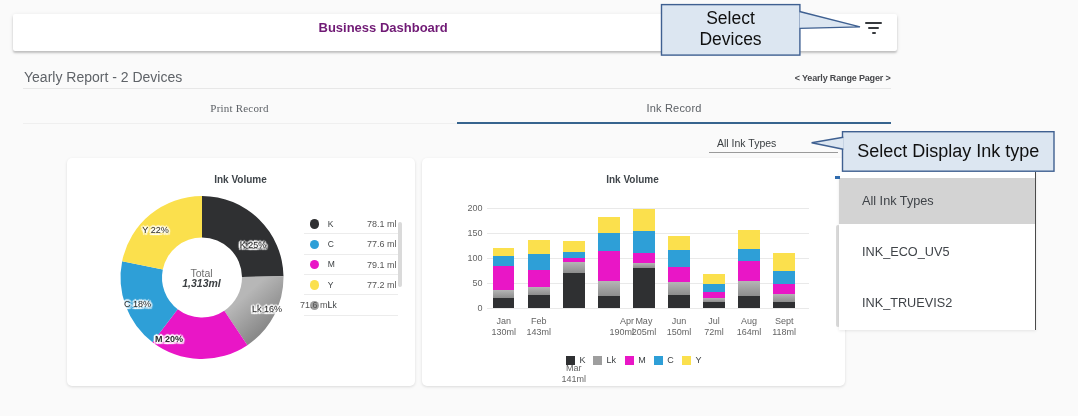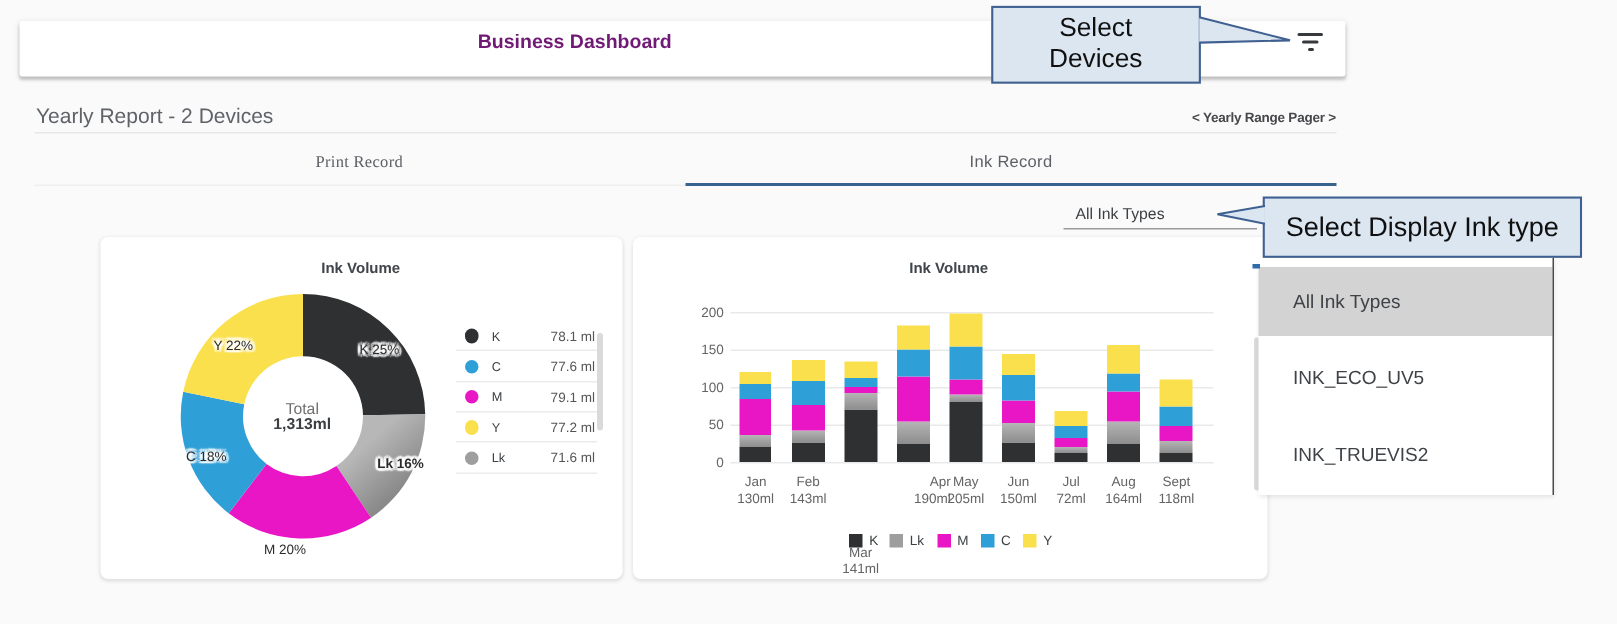--- a/index.html
+++ b/index.html
@@ -37,45 +37,45 @@
         <stop offset="1" stop-color="#8a8a8a"></stop>
       </linearGradient>
     </defs>
     <path d="M202.00 196.00 A81.5 81.5 0 0 1 283.49 276.23 L242.00 276.88 A40.0 40.0 0 0 0 202.00 237.50 Z" fill="#2f3032"></path>
     <path d="M283.49 276.23 A81.5 81.5 0 0 1 247.41 345.18 L224.29 310.72 A40.0 40.0 0 0 0 242.00 276.88 Z" fill="url(#lkg)"></path>
     <path d="M247.41 345.18 A81.5 81.5 0 0 1 152.47 342.22 L177.69 309.27 A40.0 40.0 0 0 0 224.29 310.72 Z" fill="#e916c6"></path>
     <path d="M152.47 342.22 A81.5 81.5 0 0 1 122.16 261.13 L162.81 269.47 A40.0 40.0 0 0 0 177.69 309.27 Z" fill="#2e9fd7"></path>
     <path d="M122.16 261.13 A81.5 81.5 0 0 1 202.00 196.00 L202.00 237.50 A40.0 40.0 0 0 0 162.81 269.47 Z" fill="#fbe04d"></path>
   </svg>
 <div class="abs" style="left:151px;top:267.5px;width:101px;text-align:center;font-size:10.5px;color:#6f6f6f;line-height:10.5px;">Total</div>
-<div class="abs" style="left:151px;top:278.3px;width:101px;text-align:center;font-size:10.5px;font-weight:700;color:#3c4043;line-height:11px;">1,313ml</div>
-<div style="position:absolute;left:218px;top:229.0px;width:70px;text-align:center;font-size:9px;font-weight:400;color:#2b2b2b;line-height:9px;text-shadow:-1.5px -1.5px 1px #fff,1.5px -1.5px 1px #fff,-1.5px 1.5px 1px #fff,1.5px 1.5px 1px #fff,-1.8px 0 1px #fff,1.8px 0 1px #fff,0 -1.8px 1px #fff,0 1.8px 1px #fff;">K 25%</div>
-<div style="position:absolute;left:232px;top:304.8px;width:70px;text-align:center;font-size:9px;font-weight:700;color:#2b2b2b;line-height:9px;text-shadow:-1.5px -1.5px 1px #fff,1.5px -1.5px 1px #fff,-1.5px 1.5px 1px #fff,1.5px 1.5px 1px #fff,-1.8px 0 1px #fff,1.8px 0 1px #fff,0 -1.8px 1px #fff,0 1.8px 1px #fff;">Lk 16%</div>
-<div style="position:absolute;left:155px;top:334.5px;width:70px;text-align:center;font-size:9px;font-weight:400;color:#2b2b2b;line-height:9px;text-shadow:-1.5px -1.5px 1px #fff,1.5px -1.5px 1px #fff,-1.5px 1.5px 1px #fff,1.5px 1.5px 1px #fff,-1.8px 0 1px #fff,1.8px 0 1px #fff,0 -1.8px 1px #fff,0 1.8px 1px #fff;margin-top:27px;">M 20%</div>
+<div class="abs" style="left:151px;top:278.3px;width:101px;text-align:center;font-size:10.5px;font-weight:700;color:#3c4043;line-height:11px;font-style:italic;">1,313ml</div>
+<div style="position:absolute;left:218px;top:241px;width:70px;text-align:center;font-size:9px;font-weight:400;color:#2b2b2b;line-height:9px;text-shadow:-1.5px -1.5px 1px #fff,1.5px -1.5px 1px #fff,-1.5px 1.5px 1px #fff,1.5px 1.5px 1px #fff,-1.8px 0 1px #fff,1.8px 0 1px #fff,0 -1.8px 1px #fff,0 1.8px 1px #fff;">K 25%</div>
+<div style="position:absolute;left:232px;top:304.8px;width:70px;text-align:center;font-size:9px;font-weight:400;color:#2b2b2b;line-height:9px;text-shadow:-1.5px -1.5px 1px #fff,1.5px -1.5px 1px #fff,-1.5px 1.5px 1px #fff,1.5px 1.5px 1px #fff,-1.8px 0 1px #fff,1.8px 0 1px #fff,0 -1.8px 1px #fff,0 1.8px 1px #fff;">Lk 16%</div>
+<div style="position:absolute;left:155px;top:334.5px;width:70px;text-align:left;font-size:9px;font-weight:700;color:#2b2b2b;line-height:9px;text-shadow:-1.5px -1.5px 1px #fff,1.5px -1.5px 1px #fff,-1.5px 1.5px 1px #fff,1.5px 1.5px 1px #fff,-1.8px 0 1px #fff,1.8px 0 1px #fff,0 -1.8px 1px #fff,0 1.8px 1px #fff;">M 20%</div>
 <div style="position:absolute;left:102.5px;top:299.5px;width:70px;text-align:center;font-size:9px;font-weight:400;color:#2b2b2b;line-height:9px;text-shadow:-1.5px -1.5px 1px #fff,1.5px -1.5px 1px #fff,-1.5px 1.5px 1px #fff,1.5px 1.5px 1px #fff,-1.8px 0 1px #fff,1.8px 0 1px #fff,0 -1.8px 1px #fff,0 1.8px 1px #fff;">C 18%</div>
 <div style="position:absolute;left:120.5px;top:226.0px;width:70px;text-align:center;font-size:9px;font-weight:400;color:#2b2b2b;line-height:9px;text-shadow:-1.5px -1.5px 1px #fff,1.5px -1.5px 1px #fff,-1.5px 1.5px 1px #fff,1.5px 1.5px 1px #fff,-1.8px 0 1px #fff,1.8px 0 1px #fff,0 -1.8px 1px #fff,0 1.8px 1px #fff;">Y 22%</div>
 <div style="position:absolute;left:310px;top:219.3px;width:9.4px;height:9.4px;border-radius:50%;background:#2f3032;"></div>
 <div style="position:absolute;left:327.8px;top:219.8px;font-size:8.5px;color:#3c4043;line-height:8.5px;">K</div>
 <div style="position:absolute;left:300px;top:220.0px;width:96.6px;text-align:right;font-size:9px;color:#555;line-height:9px;">78.1 ml</div>
 <div style="position:absolute;left:304px;top:233.3px;width:94px;height:1px;background:#ececec;"></div>
 <div style="position:absolute;left:310px;top:239.6px;width:9.4px;height:9.4px;border-radius:50%;background:#2e9fd7;"></div>
 <div style="position:absolute;left:327.8px;top:240.1px;font-size:8.5px;color:#3c4043;line-height:8.5px;">C</div>
 <div style="position:absolute;left:300px;top:240.3px;width:96.6px;text-align:right;font-size:9px;color:#555;line-height:9px;">77.6 ml</div>
 <div style="position:absolute;left:304px;top:253.6px;width:94px;height:1px;background:#ececec;"></div>
 <div style="position:absolute;left:310px;top:259.9px;width:9.4px;height:9.4px;border-radius:50%;background:#e916c6;"></div>
 <div style="position:absolute;left:327.8px;top:260.4px;font-size:8.5px;color:#3c4043;line-height:8.5px;">M</div>
 <div style="position:absolute;left:300px;top:260.6px;width:96.6px;text-align:right;font-size:9px;color:#555;line-height:9px;">79.1 ml</div>
 <div style="position:absolute;left:304px;top:273.9px;width:94px;height:1px;background:#ececec;"></div>
 <div style="position:absolute;left:310px;top:280.2px;width:9.4px;height:9.4px;border-radius:50%;background:#fbe04d;"></div>
 <div style="position:absolute;left:327.8px;top:280.7px;font-size:8.5px;color:#3c4043;line-height:8.5px;">Y</div>
 <div style="position:absolute;left:300px;top:280.9px;width:96.6px;text-align:right;font-size:9px;color:#555;line-height:9px;">77.2 ml</div>
 <div style="position:absolute;left:304px;top:294.2px;width:94px;height:1px;background:#ececec;"></div>
 <div style="position:absolute;left:310px;top:300.5px;width:9.4px;height:9.4px;border-radius:50%;background:#9e9e9e;"></div>
 <div style="position:absolute;left:327.8px;top:301.0px;font-size:8.5px;color:#3c4043;line-height:8.5px;">Lk</div>
-<div style="position:absolute;left:300px;top:301.2px;width:96.6px;text-align:right;font-size:9px;color:#555;line-height:9px;">71.6 ml</div>
+<div style="position:absolute;left:300px;top:301.2px;width:96.6px;font-size:9px;color:#555;line-height:9px;">71.6 ml</div>
 <div style="position:absolute;left:304px;top:314.5px;width:94px;height:1px;background:#ececec;"></div>
 <div class="abs" style="left:398.2px;top:222px;width:3.4px;height:65px;background:#dadada;border-radius:2px;"></div>
 
 <div class="abs" style="left:532px;top:174.5px;width:201px;text-align:center;font-size:10px;font-weight:700;color:#3f454a;line-height:10px;">Ink Volume</div>
 <div style="position:absolute;left:487px;top:207.9px;width:322px;height:1px;background:#e9e9e9;"></div>
 <div style="position:absolute;left:487px;top:233.0px;width:322px;height:1px;background:#e9e9e9;"></div>
 <div style="position:absolute;left:487px;top:258.1px;width:322px;height:1px;background:#e9e9e9;"></div>
 <div style="position:absolute;left:487px;top:283.0px;width:322px;height:1px;background:#e9e9e9;"></div>
 <div style="position:absolute;left:487px;top:308.0px;width:322px;height:1px;background:#e9e9e9;"></div>
 <div style="position:absolute;left:420px;top:203.9px;width:62.5px;text-align:right;font-size:9px;color:#646464;line-height:9px;">200</div>

